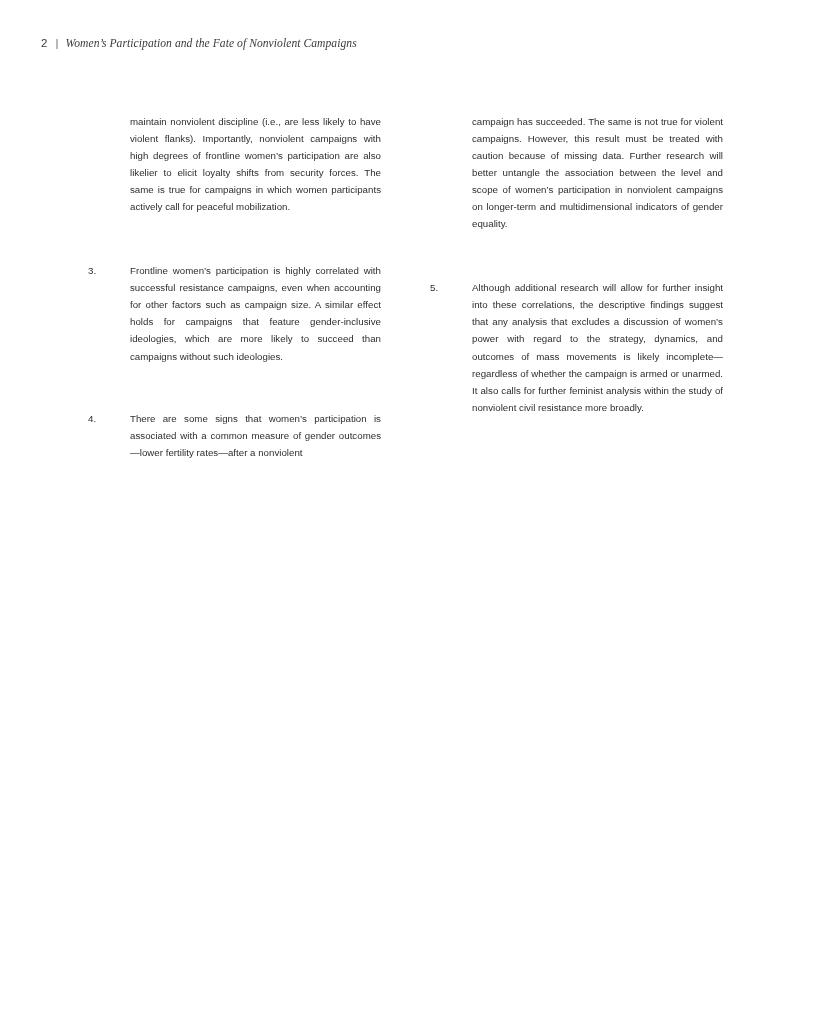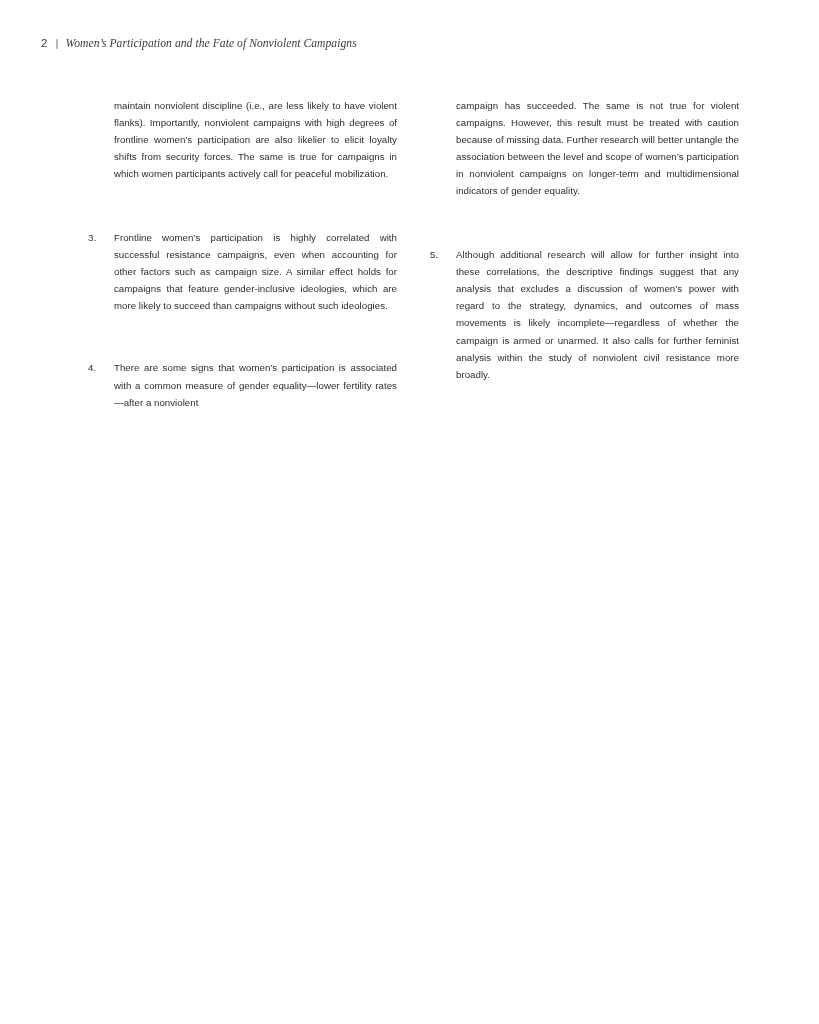--- a/index.html
+++ b/index.html
@@ -65,21 +65,21 @@
   .col-left  { left: 114px; }
   .col-right { left: 456px; }
 
   .para {
     font-size: 9.7px;
     line-height: 17.05px;
     color: #2d2d2d;
     text-align: justify;
     text-justify: inter-word;
     letter-spacing: 0.02px;
-    margin: 0;
+    margin: 16px;
     hyphens: none;
   }
 
   
   .item {
     position: relative;
     margin-top: 47px;
   }
   .item .num {
     position: absolute;
@@ -115,21 +115,21 @@
 
       <p class="para">maintain nonviolent discipline (i.e., are less likely to have violent flanks). Importantly, nonviolent campaigns with high degrees of frontline women’s participation are also likelier to elicit loyalty shifts from security forces. The same is true for campaigns in which women participants actively call for peaceful mobilization.</p>
 
       <div class="item gap-3">
         <span class="num">3.</span>
         <p class="para body">Frontline women’s participation is highly correlated with successful resistance campaigns, even when accounting for other factors such as campaign size. A similar effect holds for campaigns that feature gender-inclusive ideologies, which are more likely to succeed than campaigns without such ideologies.</p>
       </div>
 
       <div class="item gap-4">
         <span class="num">4.</span>
-        <p class="para body">There are some signs that women’s participation is associated with a common measure of gender equality—lower fertility rates—after a nonviolent</p>
+        <p class="para body">There are some signs that women’s participation is associated with a common measure of gender outcomes—lower fertility rates—after a nonviolent</p>
       </div>
 
     </div>
 
     <div class="col col-right">
 
       <p class="para">campaign has succeeded. The same is not true for violent campaigns. However, this result must be treated with caution because of missing data. Further research will better untangle the association between the level and scope of women’s participation in nonviolent campaigns on longer-term and multidimensional indicators of gender equality.</p>
 
       <div class="item gap-5">
         <span class="num">5.</span>

